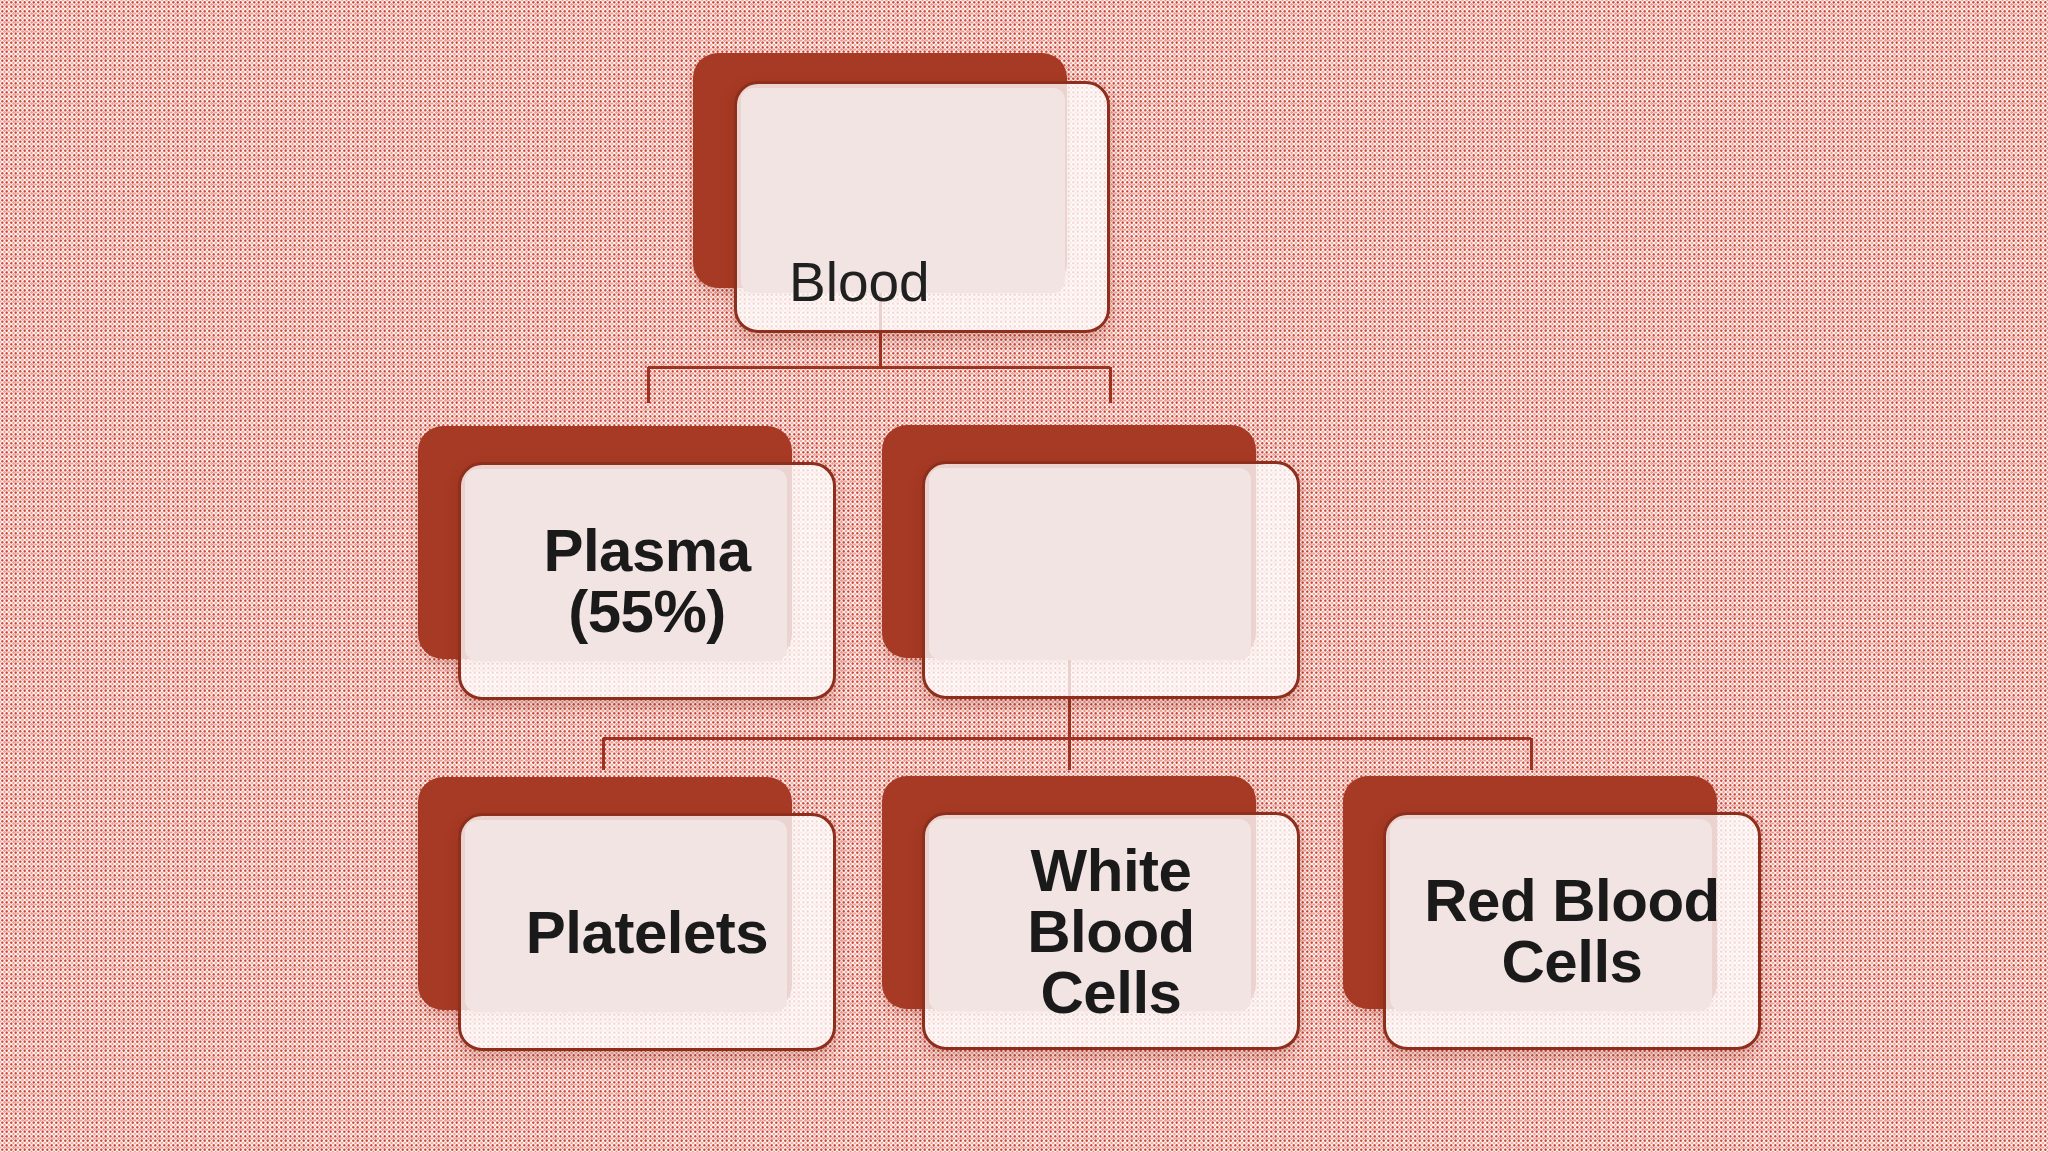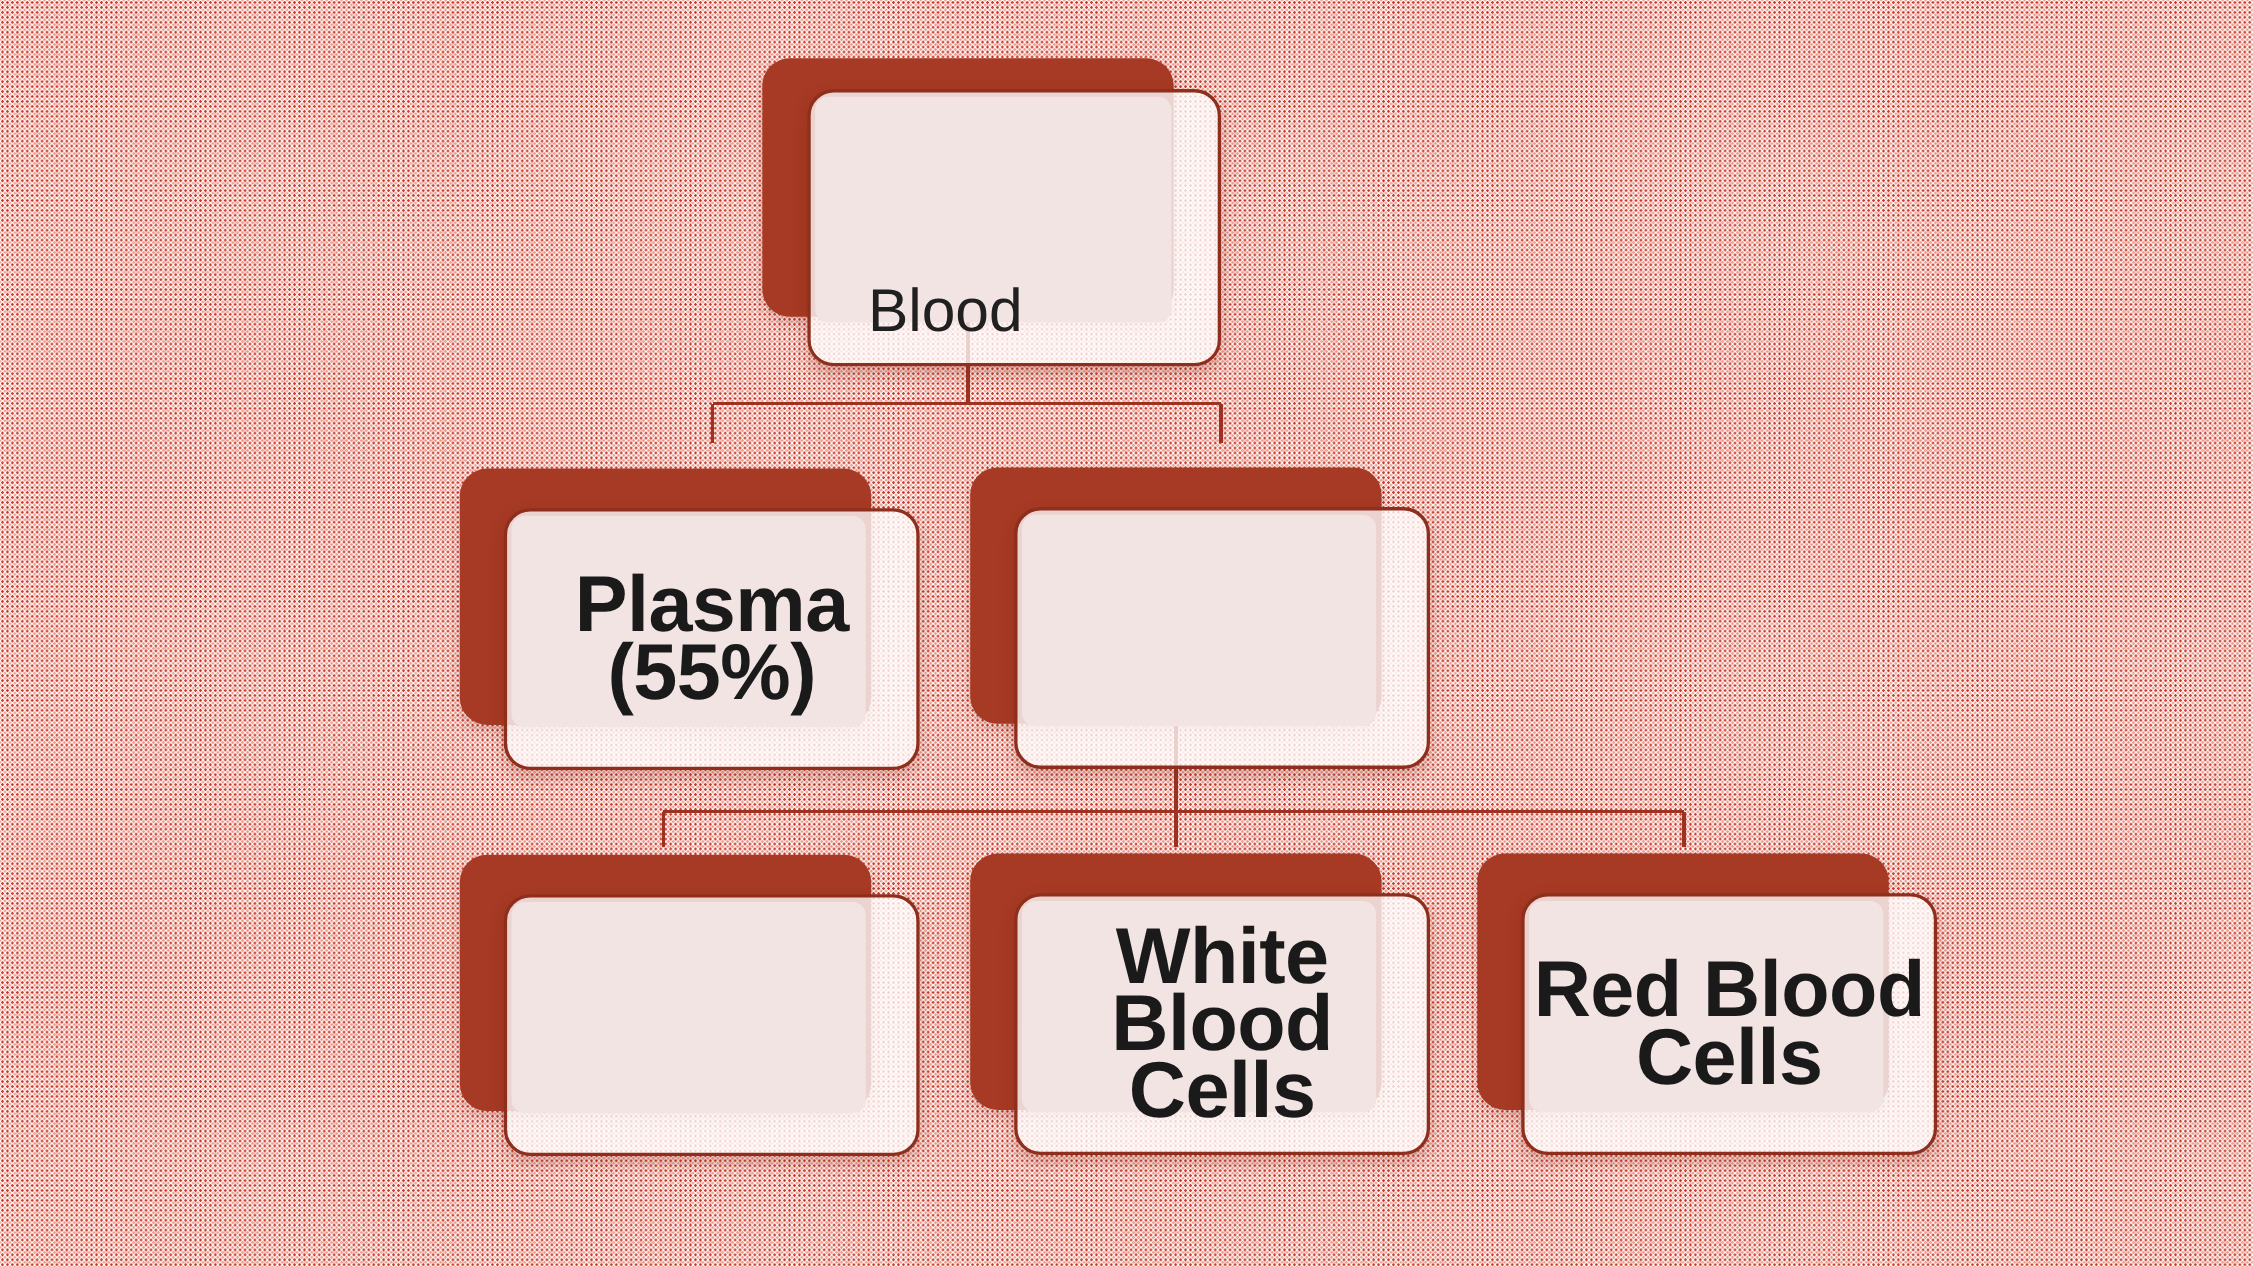--- a/index.html
+++ b/index.html
@@ -45,21 +45,21 @@
     box-shadow:0 7px 14px rgba(120,30,15,0.25);
   }
   .panel{
     position:absolute;left:4px;top:4px;width:322px;height:192px;
     background:var(--panel-pink);border-radius:12px;
   }
   .label{
     position:absolute;left:0;top:50%;width:100%;
     transform:translateY(-50%);
     text-align:center;
-    font-weight:700;font-size:72px;line-height:61px;
+    font-weight:700;font-size:60px;line-height:61px;
     letter-spacing:-0.5px;
     color:var(--text-dark);
     white-space:pre-line;
   }
   
   .node-blood .back{height:235px;}
   .node-blood .card{left:41px;top:28px;width:376px;height:252px;}
   .node-blood .panel{width:324px;height:205px;}
   .node-blood .label{
     left:52px;top:170px;width:auto;transform:none;text-align:left;
@@ -98,20 +98,21 @@
     <div class="back"></div>
     <div class="card">
       <div class="panel"></div>
     </div>
   </div>
 
   <div class="node" style="left:418px;top:777px;">
     <div class="back"></div>
     <div class="card">
       <div class="panel"></div>
+      <div class="label">Platelets</div>
     </div>
   </div>
 
   <div class="node" style="left:882px;top:776px;">
     <div class="back"></div>
     <div class="card">
       <div class="panel"></div>
       <div class="label">White
 Blood
 Cells</div>

